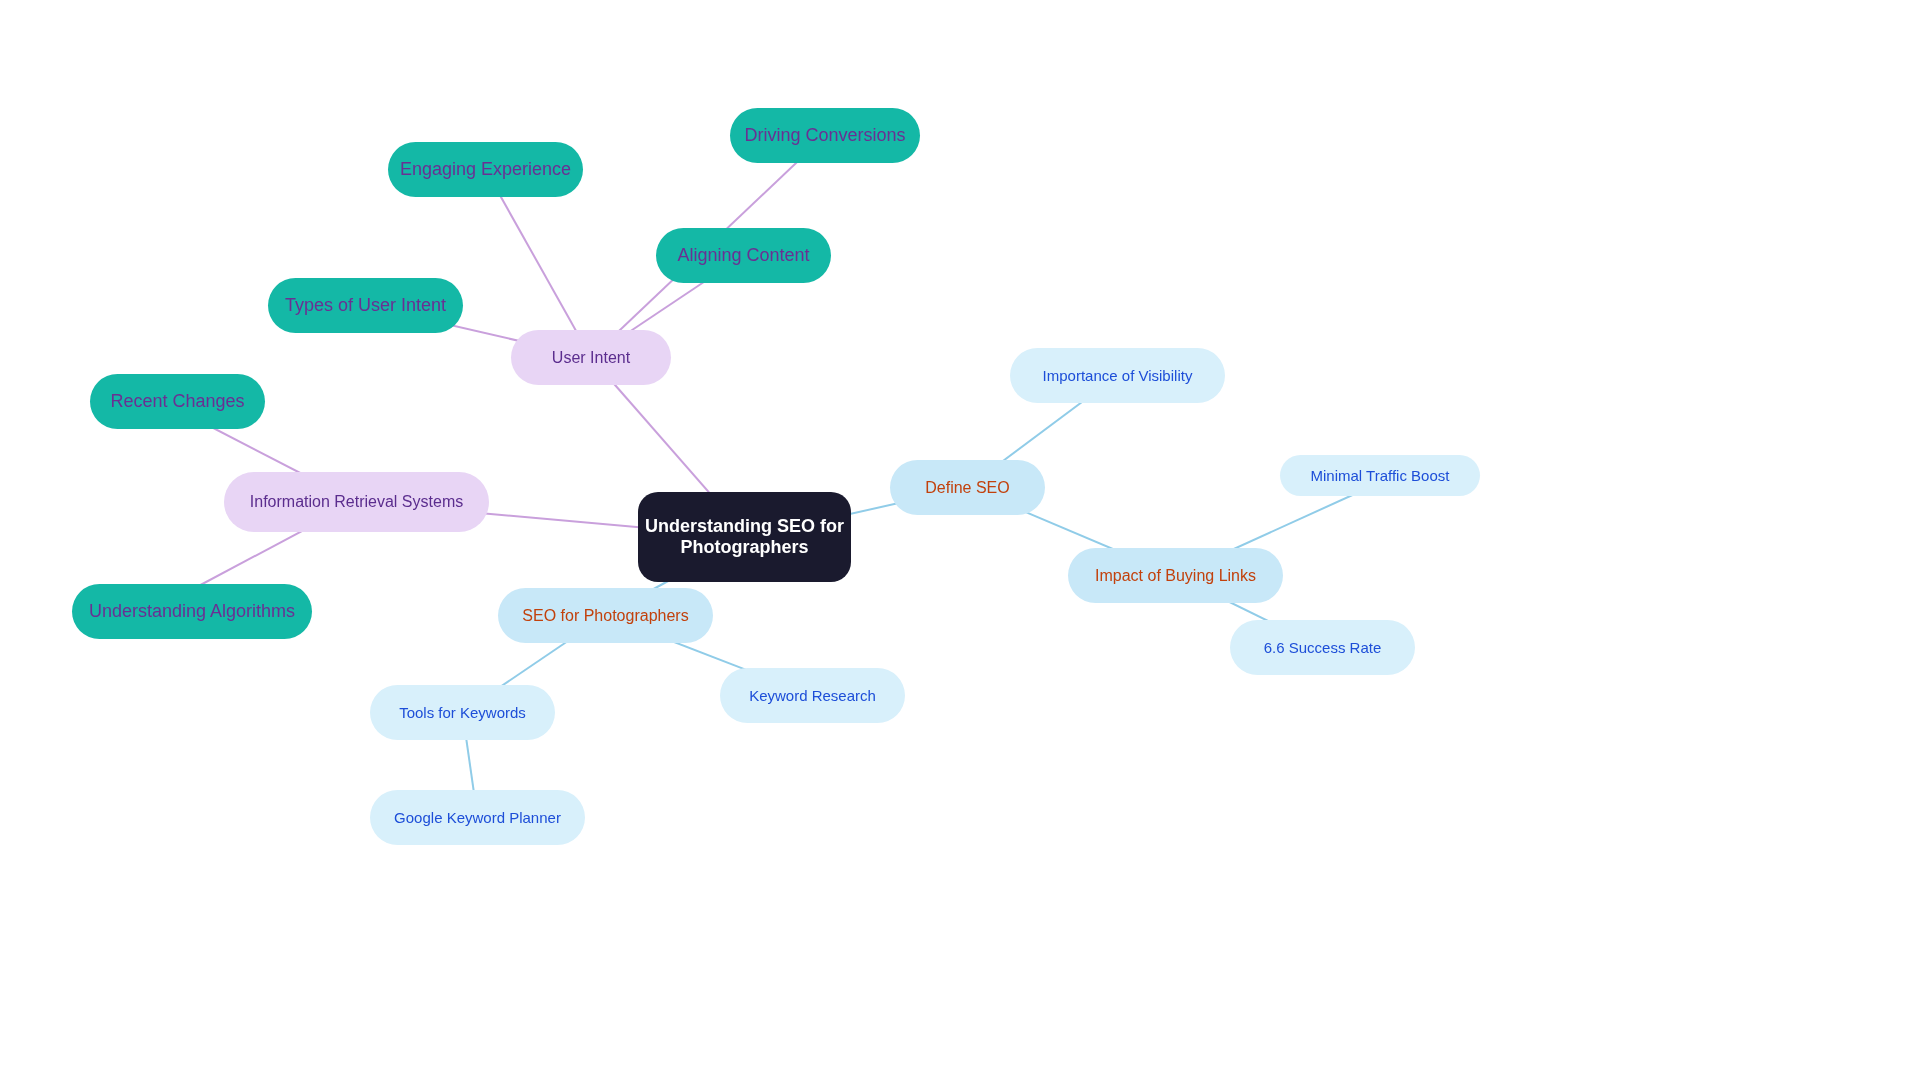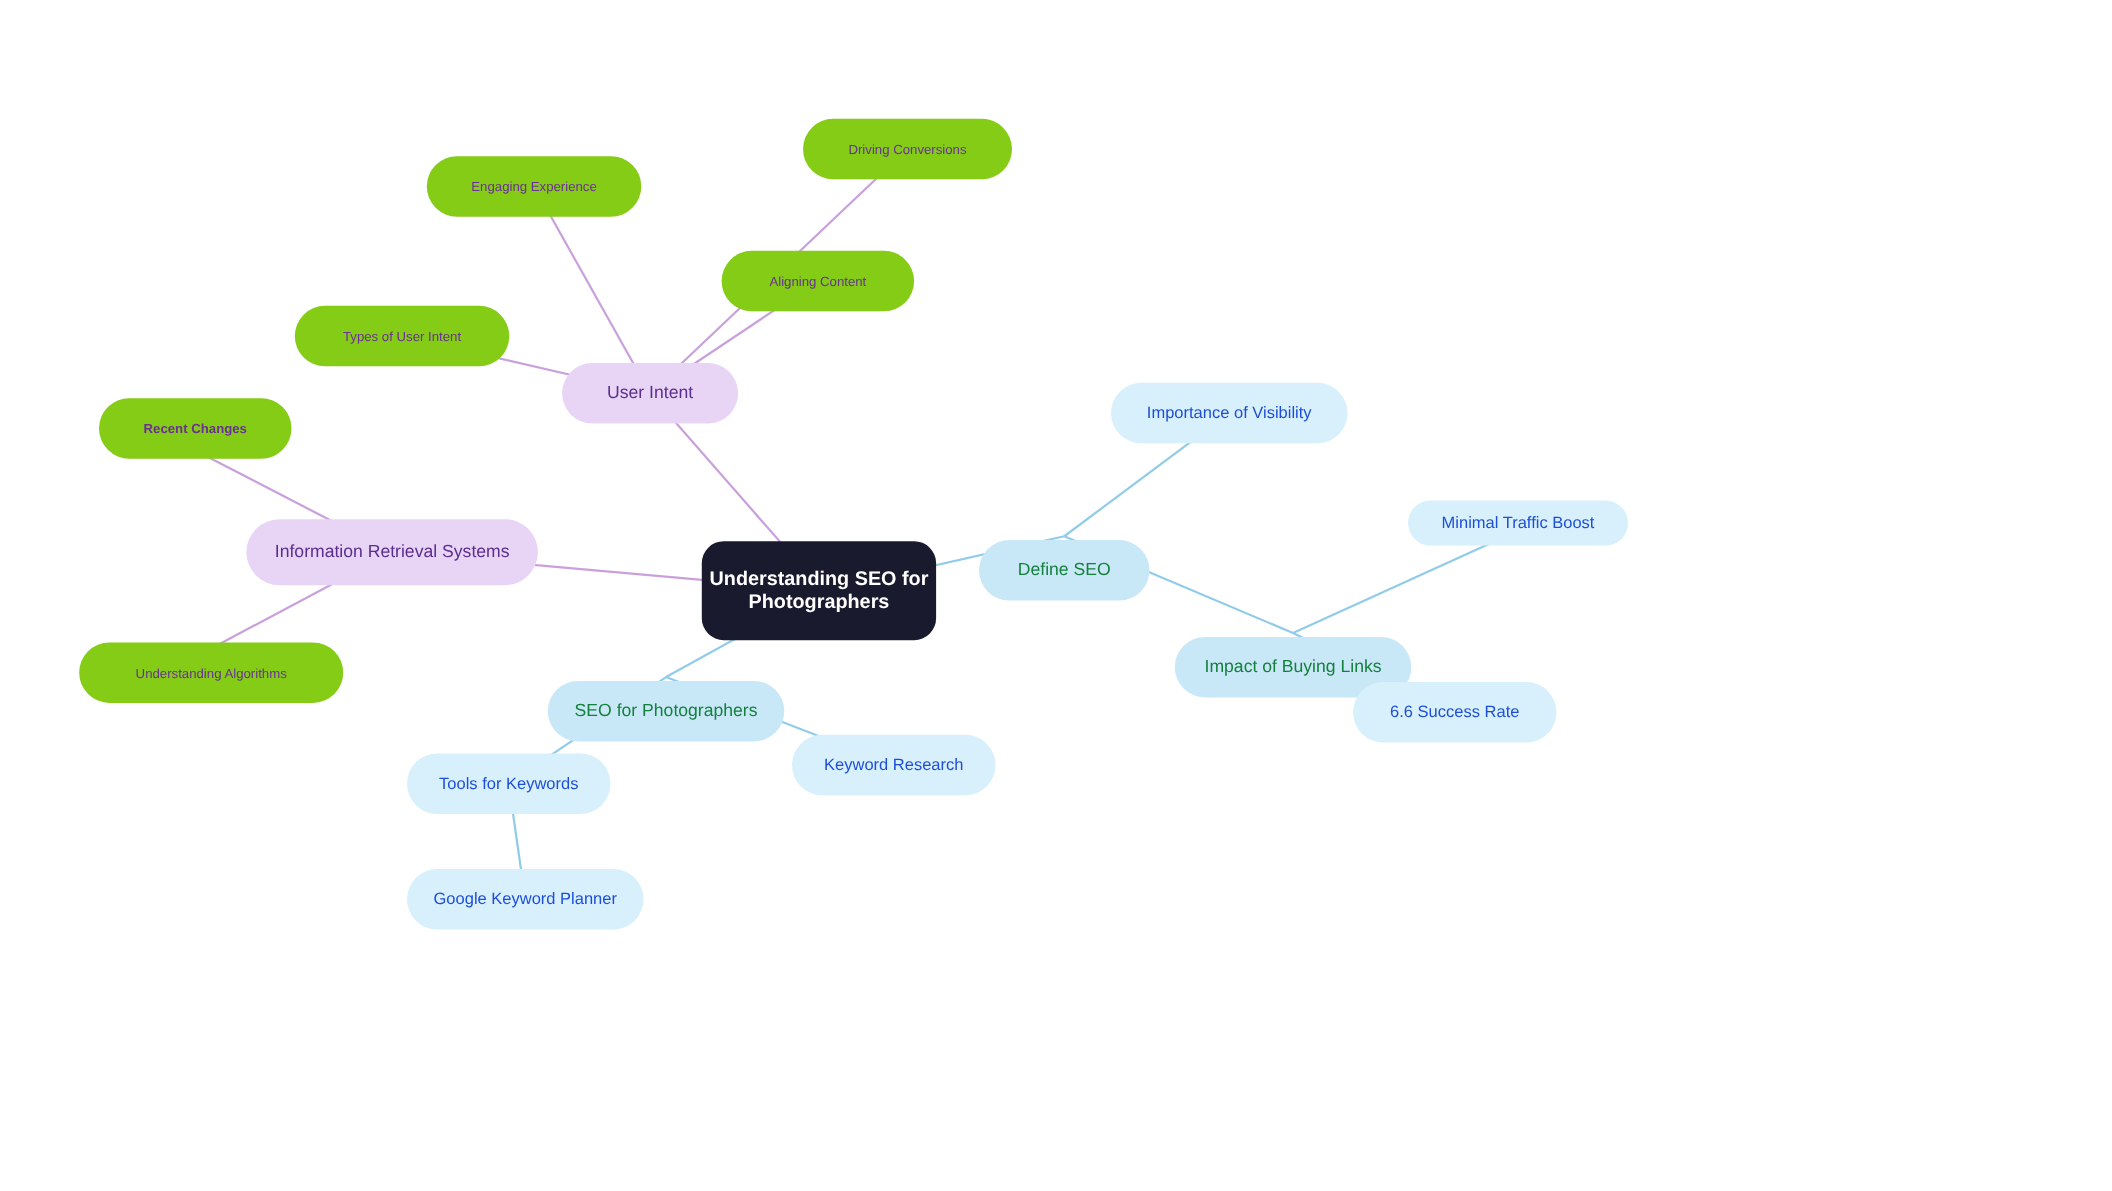--- a/index.html
+++ b/index.html
@@ -39,38 +39,37 @@
     }
     .node-purple {
       background: #e8d5f5;
       color: #5b2d8e;
       border: none;
       font-size: 16px;
       font-weight: 500;
     }
     .node-blue {
       background: #c8e8f8;
-      color: #15803d;
+      color: #c2410c;
       border: none;
       font-size: 16px;
       font-weight: 500;
-      margin-top: 31px;
     }
     .node-lightblue {
       background: #d8f0fb;
       color: #1d4ed8;
       border: none;
       font-size: 15px;
       font-weight: 400;
     }
     .node-lightpurple {
-      background: #84cc16;
+      background: #14b8a6;
       color: #6a3093;
       border: none;
-      font-size: 12px;
+      font-size: 18px;
       font-weight: 400;
     }
   </style>
 </head>
 <body>
 
 <svg id="connections">
     <line x1="748" y1="537" x2="591" y2="357.5" stroke="#c9a0dc" stroke-width="2"></line>
     <line x1="591" y1="357.5" x2="485.5" y2="169.5" stroke="#c9a0dc" stroke-width="2"></line>
     <line x1="591" y1="357.5" x2="825" y2="135.5" stroke="#c9a0dc" stroke-width="2"></line>
@@ -106,21 +105,21 @@
 </div>
 <div class="node node-lightpurple" style="left:656px;top:228px;width:175px;height:55px;">
   <span>Aligning Content</span>
 </div>
 <div class="node node-lightpurple" style="left:268px;top:278px;width:195px;height:55px;">
   <span>Types of User Intent</span>
 </div>
 <div class="node node-purple" style="left:224px;top:472px;width:265px;height:60px;">
   <span>Information Retrieval Systems</span>
 </div>
-<div class="node node-lightpurple" style="left:90px;top:362px;width:175px;height:55px;font-weight:bold;">
+<div class="node node-lightpurple" style="left:90px;top:374px;width:175px;height:55px;">
   <span>Recent Changes</span>
 </div>
 <div class="node node-lightpurple" style="left:72px;top:584px;width:240px;height:55px;">
   <span>Understanding Algorithms</span>
 </div>
 
 <div class="node node-blue" style="left:498px;top:588px;width:215px;height:55px;">
   <span>SEO for Photographers</span>
 </div>
 <div class="node node-lightblue" style="left:370px;top:685px;width:185px;height:55px;">

